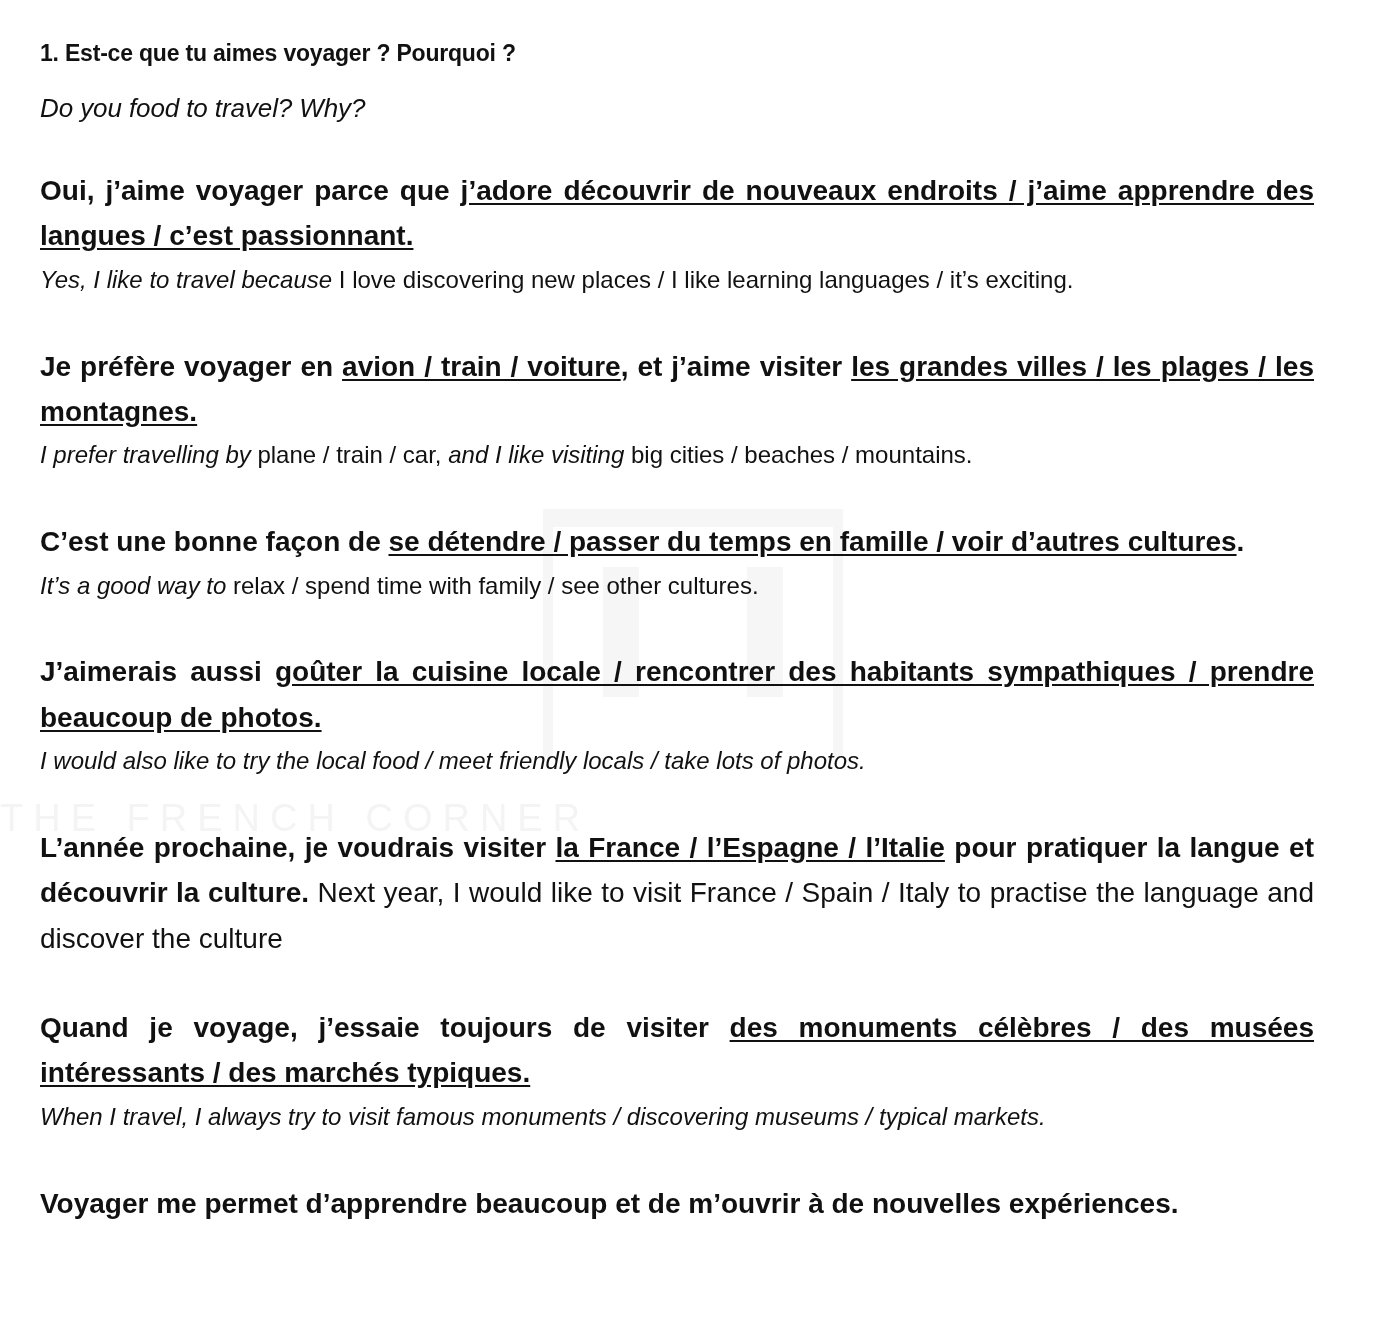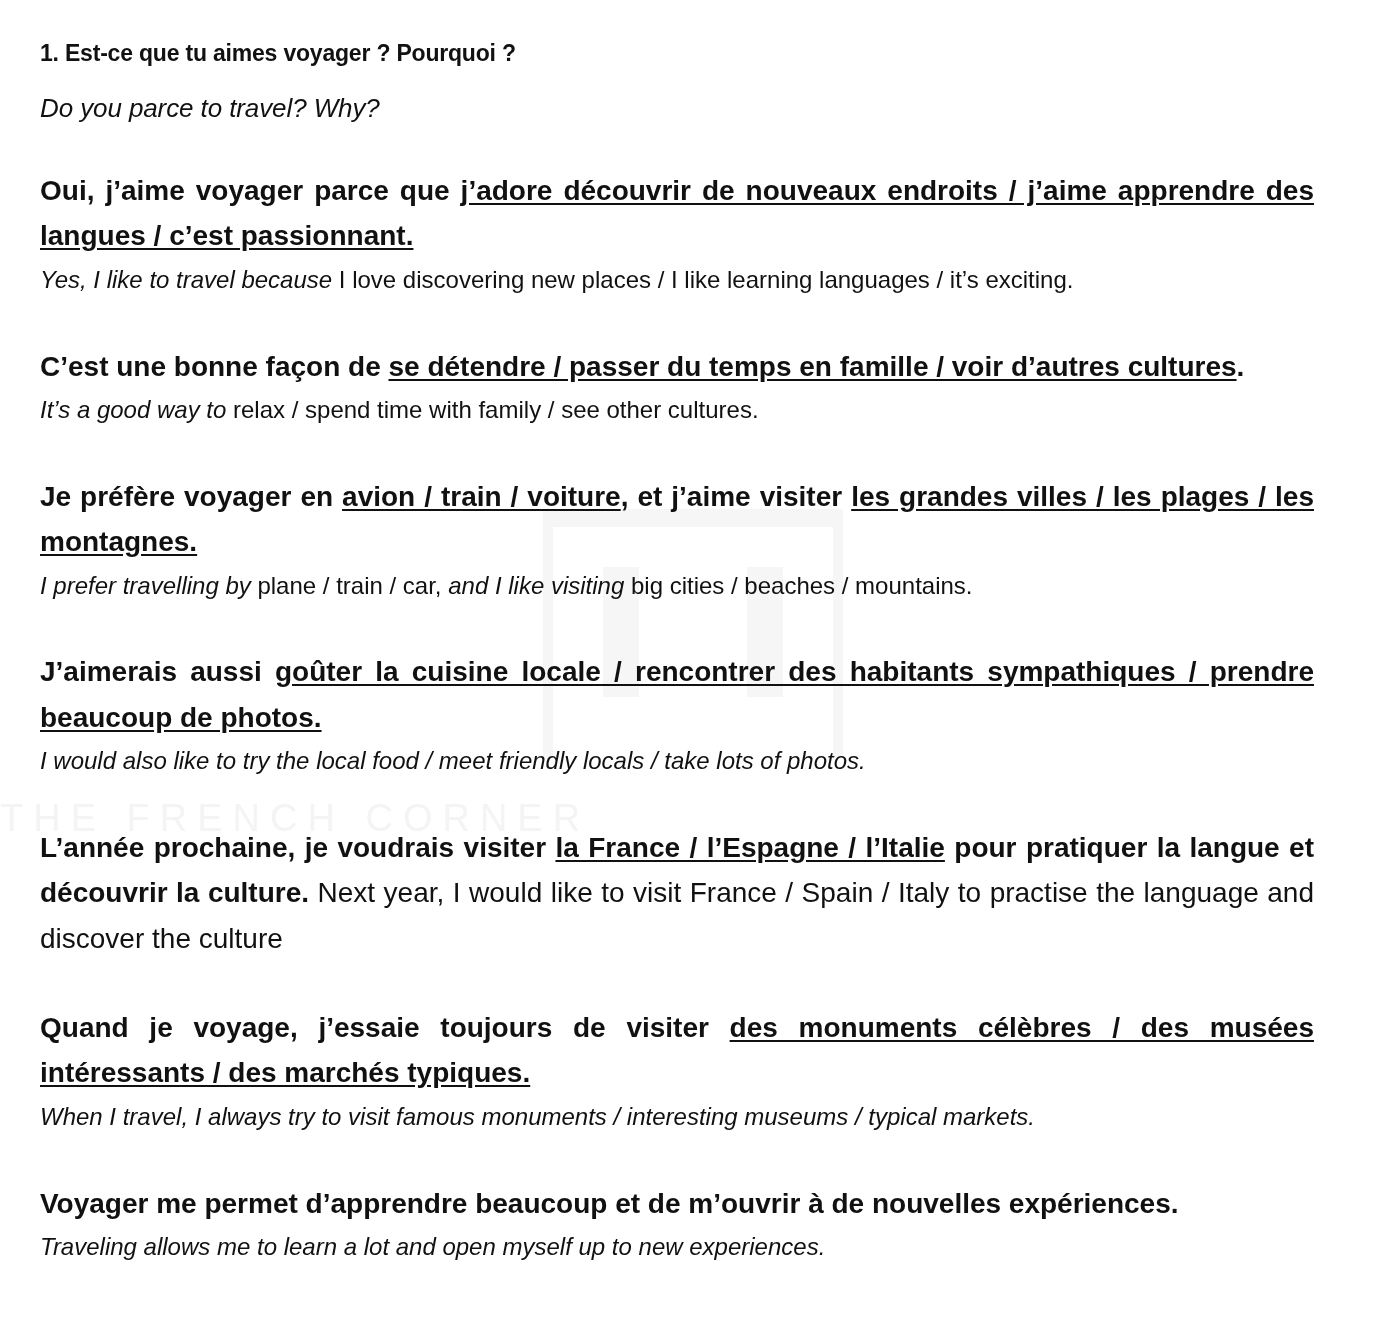--- a/index.html
+++ b/index.html
@@ -109,49 +109,48 @@
 <body>
 
 <div class="watermark">
   <span class="mark-shape"></span>
   <span>THE FRENCH CORNER</span>
 </div>
 
 <div class="page">
 
   <h1 class="q-title">1. Est-ce que tu aimes voyager ? Pourquoi ?</h1>
-  <p class="q-trans">Do you parce to travel? Why?</p>
+  <p class="q-trans">Do you food to travel? Why?</p>
 
   <div class="block">
     <p class="fr"><span>Oui, j’aime voyager parce que </span><u>j’adore découvrir de nouveaux endroits / j’aime apprendre des langues / c’est passionnant.</u></p>
     <p class="en"><span>Yes, I like to travel because </span><span class="plain">I love discovering new places / I like learning languages / it’s exciting.</span></p>
   </div>
 
   <div class="block">
-    <p class="fr nojust"><span>C’est une bonne façon de </span><u>se détendre / passer du temps en famille / voir d’autres cultures</u><span>.</span></p>
-    <p class="en nojust"><span>It’s a good way to </span><span class="plain">relax / spend time with family / see other cultures.</span></p>
+    <p class="fr"><span>Je préfère voyager en </span><u>avion / train / voiture</u><span>, et j’aime visiter </span><u>les grandes villes / les plages / les montagnes.</u></p>
+    <p class="en nojust"><span>I prefer travelling by </span><span class="plain">plane / train / car, </span><span>and I like visiting </span><span class="plain">big cities / beaches / mountains.</span></p>
   </div>
 
   <div class="block">
-    <p class="fr"><span>Je préfère voyager en </span><u>avion / train / voiture</u><span>, et j’aime visiter </span><u>les grandes villes / les plages / les montagnes.</u></p>
-    <p class="en nojust"><span>I prefer travelling by </span><span class="plain">plane / train / car, </span><span>and I like visiting </span><span class="plain">big cities / beaches / mountains.</span></p>
+    <p class="fr nojust"><span>C’est une bonne façon de </span><u>se détendre / passer du temps en famille / voir d’autres cultures</u><span>.</span></p>
+    <p class="en nojust"><span>It’s a good way to </span><span class="plain">relax / spend time with family / see other cultures.</span></p>
   </div>
 
   <div class="block">
     <p class="fr"><span>J’aimerais aussi </span><u>goûter la cuisine locale / rencontrer des habitants sympathiques / prendre beaucoup de photos.</u></p>
     <p class="en nojust"><span>I would also like to try the local food / meet friendly locals / take lots of photos.</span></p>
   </div>
 
   <div class="block">
     <p class="fr"><span>L’année prochaine, je voudrais visiter </span><u>la France / l’Espagne / l’Italie</u><span> pour pratiquer la langue et découvrir la culture.</span><span class="tail-en"> Next year, I would like to visit France / Spain / Italy to practise the language and discover the culture</span></p>
   </div>
 
   <div class="block">
     <p class="fr"><span>Quand je voyage, j’essaie toujours de visiter </span><u>des monuments célèbres / des musées intéressants / des marchés typiques.</u></p>
-    <p class="en nojust"><span>When I travel, I always try to visit famous monuments / interesting museums / typical markets.</span></p>
+    <p class="en nojust"><span>When I travel, I always try to visit famous monuments / discovering museums / typical markets.</span></p>
   </div>
 
   <div class="block">
     <p class="fr nojust"><span>Voyager me permet d’apprendre beaucoup et de m’ouvrir à de nouvelles expériences.</span></p>
-    <p class="en nojust"><span>Traveling allows me to learn a lot and open myself up to new experiences.</span></p>
   </div>
 
 </div>
 
 </body></html>

